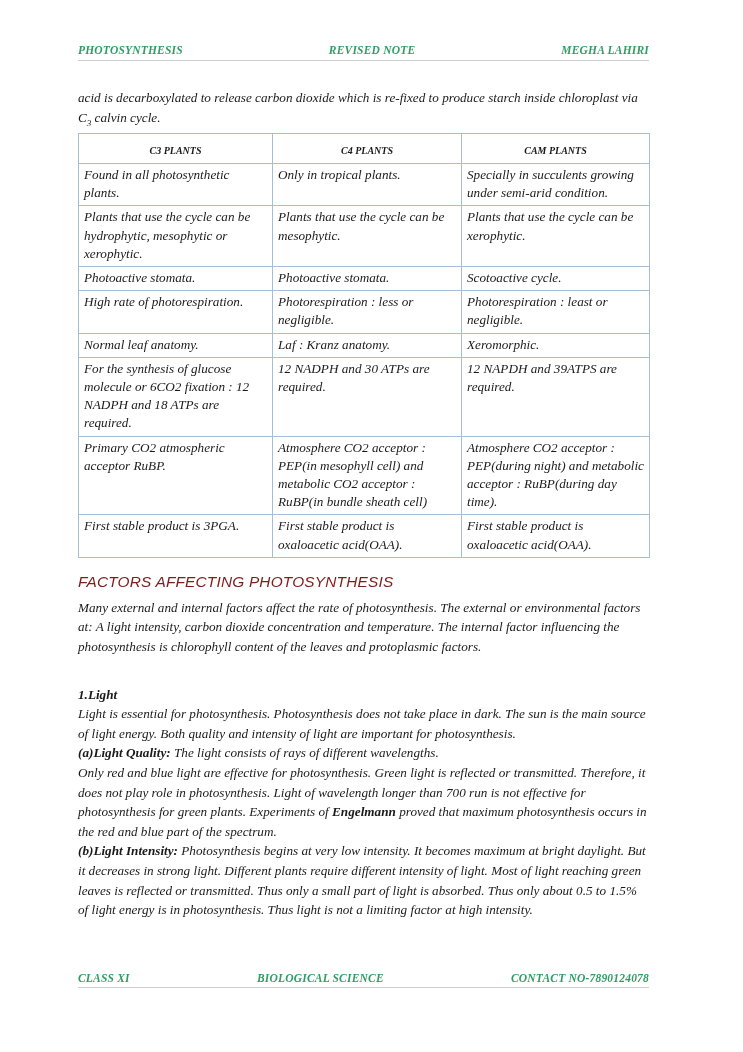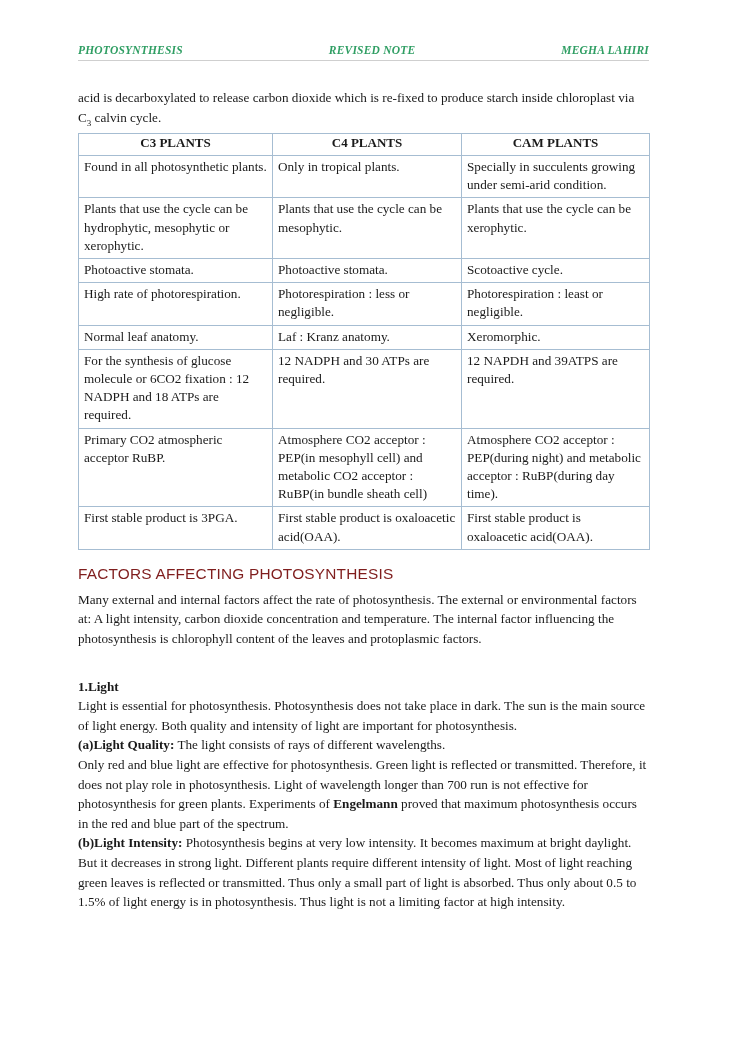--- a/index.html
+++ b/index.html
@@ -66,20 +66,21 @@
   .doc-footer .f-left   { text-align: left; flex: 0 0 auto; }
   .doc-footer .f-center { text-align: center; flex: 1 1 auto; }
   .doc-footer .f-right  { text-align: right; flex: 0 0 auto; }
 
   
   .content {
     position: absolute;
     left: 78px;
     top: 88px;
     width: 571px;
+    font-style: italic;
   }
 
   p.body-text {
     margin: 0;
     font-size: 13.2px;
     line-height: 19.6px;
     text-align: left;
   }
 
   .intro-para {
@@ -98,22 +99,22 @@
   }
   table.compare th,
   table.compare td {
     border: 1px solid #a6bdd2;
     vertical-align: top;
     padding: 2px 5px 3px 5px;
   }
   table.compare th {
     text-align: center;
     font-weight: bold;
-    font-size: 13px;
-    padding-top: 0;
+    font-size: 10px;
+    padding-top: 8px;
     padding-bottom: 3px;
   }
   table.compare col.c1 { width: 194px; }
   table.compare col.c2 { width: 189px; }
   table.compare col.c3 { width: 188px; }
 
   
   h2.section-title {
     margin: 14px 0 6px 0;
     font-weight: normal;
@@ -227,14 +228,19 @@
     <p class="body-text para-block">
       <span>Only red and blue light are effective for photosynthesis. Green light is reflected or transmitted. Therefore, it does not play role in photosynthesis. Light of wavelength longer than 700 run is not effective for photosynthesis for green plants. Experiments of </span><span class="lead">Engelmann</span><span> proved that maximum photosynthesis occurs in the red and blue part of the spectrum.</span>
     </p>
 
     <p class="body-text para-block">
       <span class="lead">(b)Light Intensity:</span><span> Photosynthesis begins at very low intensity. It becomes maximum at bright daylight. But it decreases in strong light. Different plants require different intensity of light. Most of light reaching green leaves is reflected or transmitted. Thus only a small part of light is absorbed. Thus only about 0.5 to 1.5% of light energy is in photosynthesis. Thus light is not a limiting factor at high intensity.</span>
     </p>
 
   </div>
 
+  <div class="doc-footer">
+    <span class="f-left">CLASS XI</span>
+    <span class="f-center">BIOLOGICAL SCIENCE</span>
+    <span class="f-right">CONTACT NO-7890124078</span>
+  </div>
 
 </div>
 
 </body></html>

